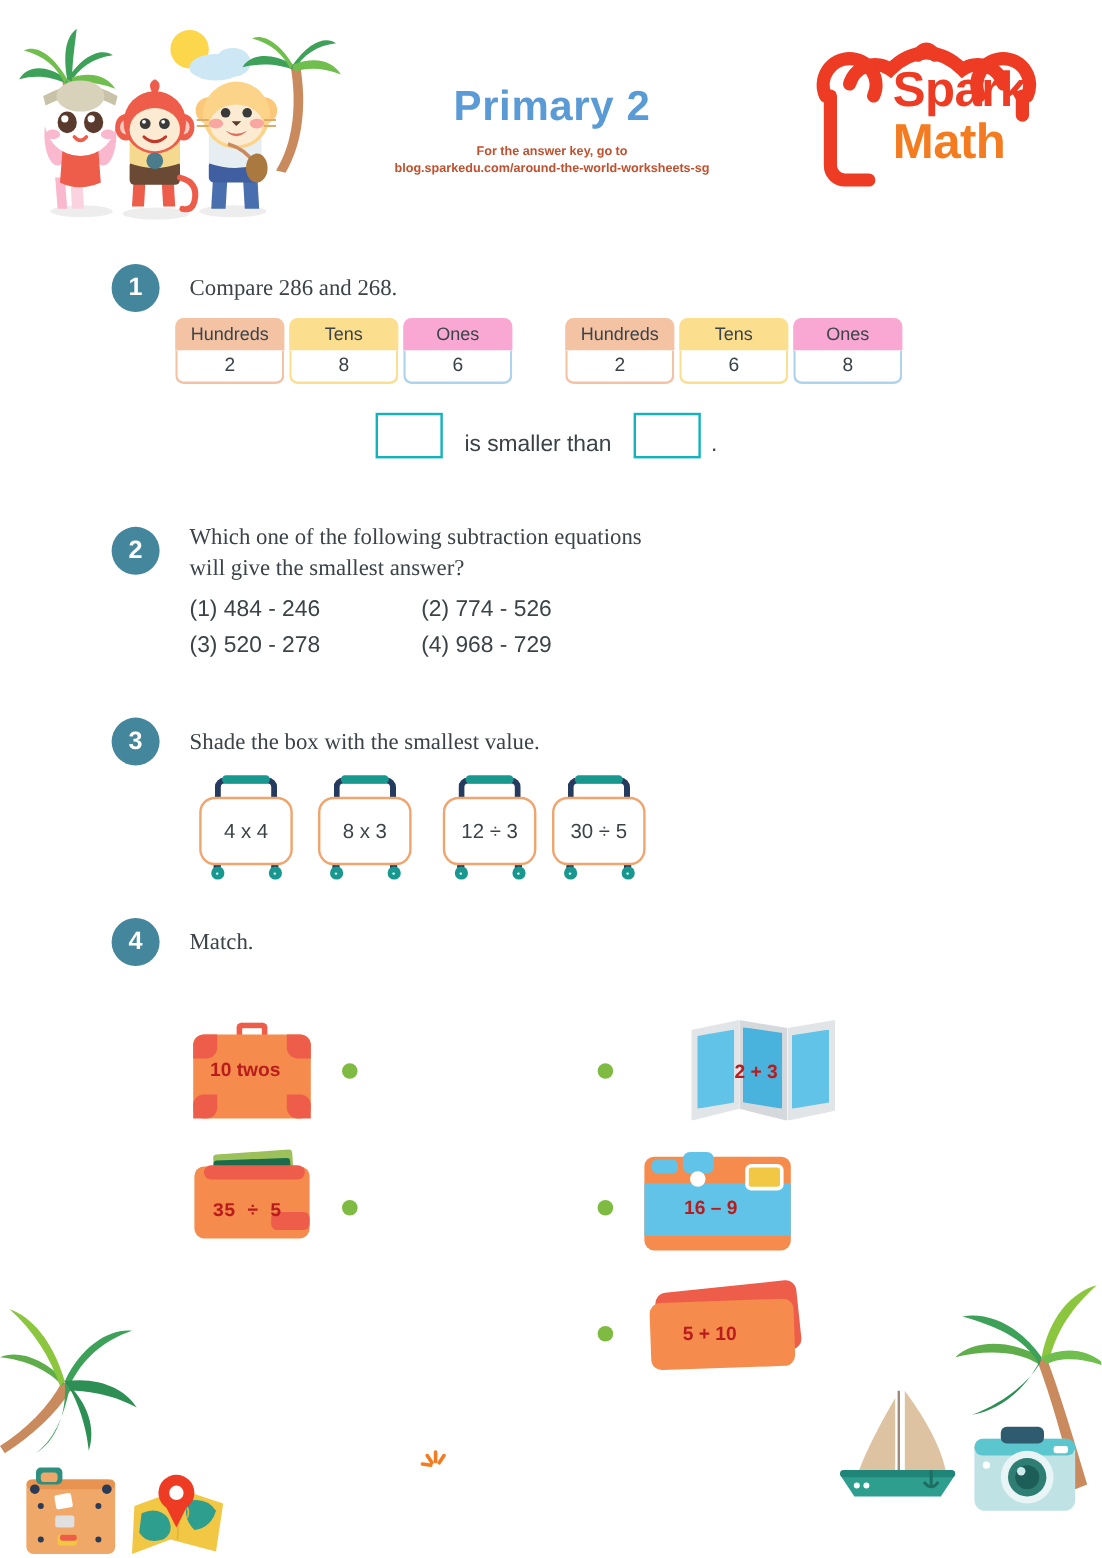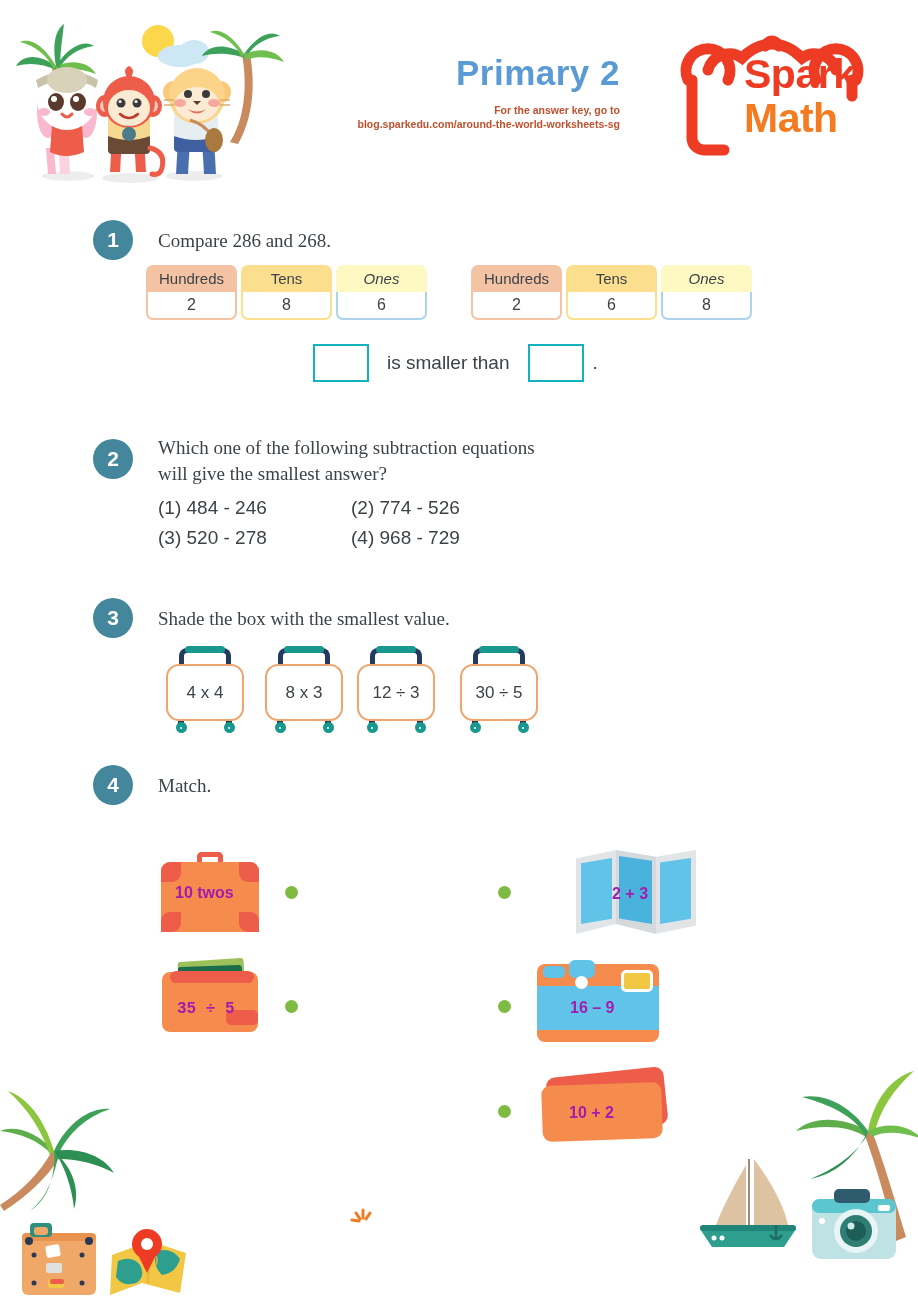--- a/index.html
+++ b/index.html
@@ -9,21 +9,21 @@
     font-family: "Liberation Sans", sans-serif;
     position: relative;
     overflow: hidden;
     color: #333a3f;
   }
   .page { position: relative; width: 918px; height: 1298px; }
 
   
   .header { position: absolute; top: 0; left: 0; width: 918px; height: 200px; }
   .mascots { position: absolute; left: 8px; top: 8px; width: 300px; height: 190px; }
-  .title-block { position: absolute; left: 300px; top: 52px; width: 320px; text-align: right; }
+  .title-block { position: absolute; left: 300px; top: 68px; width: 320px; text-align: center; }
   .title-main {
     font-size: 35px; font-weight: bold; color: #5B9BD5; letter-spacing: 0.5px;
     line-height: 42px;
   }
   .title-sub {
     font-size: 19px; font-weight: bold; color: #5B9BD5; margin-top: 5px; line-height: 24px;
   }
   .title-note1 { font-size: 10.5px; font-weight: bold; color: #C1502E; margin-top: 9px; line-height: 14px; }
   .title-note2 { font-size: 10.5px; font-weight: bold; color: #C1502E; line-height: 14px; }
   .sparkmath-logo { position: absolute; left: 668px; top: 30px; width: 220px; height: 145px; }
@@ -48,21 +48,21 @@
   }
   .pv-val {
     height: 28px; background: #fff; border-left: 2px solid; border-right: 2px solid;
     border-bottom: 2px solid; border-radius: 0 0 7px 7px;
     font-size: 16px; display: flex; align-items: center; justify-content: center; color: #3c4348;
   }
   .c-hundreds .pv-head { background: #F3C3A4; }
   .c-hundreds .pv-val  { border-color: #F3C3A4; }
   .c-tens .pv-head { background: #FBDF8F; }
   .c-tens .pv-val  { border-color: #FBDF8F; }
-  .c-ones .pv-head { background: #fef9c3; font-style: italic; }
+  .c-ones .pv-head { background: #f9a8d4; }
   .c-ones .pv-val  { border-color: #AED3EC; }
   .pv-gap { width: 4px; }
 
   .ansrow { position: absolute; display: flex; align-items: center; }
   .ansbox { width: 56px; height: 38px; border: 2px solid #12B3BE; background: #fff; }
   .ansrow .mid { font-size: 19px; color: #3c4348; margin: 0 18px; }
   .ansrow .dot { font-size: 19px; color: #3c4348; margin-left: 9px; }
 
   
   .opts { position: absolute; font-size: 19px; color: #3c4348; }
@@ -95,21 +95,21 @@
     content: ""; position: absolute; left: 2.5px; top: 2.5px;
     width: 2px; height: 2px; background: #fff; border-radius: 50%;
   }
   .case-wheel.l { left: 9.5px; } .case-wheel.r { left: 57.5px; }
 
   
   .m-dot {
     position: absolute; width: 13px; height: 13px; border-radius: 50%; background: #7FBB42;
   }
   .item-label {
-    position: absolute; color: #a21caf; font-size: 16px; font-weight: bold;
+    position: absolute; color: #b91c1c; font-size: 16px; font-weight: bold;
     white-space: nowrap;
   }
 
   
   .sc-case { position: absolute; width: 98px; height: 80px; }
   .sc-handle {
     position: absolute; left: 36px; top: 0; width: 26px; height: 14px;
     border: 5px solid #EE5C4A; border-bottom: none; border-radius: 5px 5px 0 0;
   }
   .sc-body {
@@ -329,21 +329,21 @@
       <div class="pv-head">Tens</div>
       <div class="pv-val">6</div>
     </div>
     <div class="pv-gap"></div>
     <div class="pv-col c-ones">
       <div class="pv-head">Ones</div>
       <div class="pv-val">8</div>
     </div>
   </div>
 
-  <div class="ansrow" style="left:313px; top:344px;">
+  <div class="ansrow" style="left:313px; top:344px;align-items:flex-end;">
     <div class="ansbox"></div>
     <div class="mid">is smaller than</div>
     <div class="ansbox"></div>
     <div class="dot">.</div>
   </div>
 
   <div class="qnum" style="left:93px; top:439px;">2</div>
   <div class="qtext" style="left:158px; top:435px;">Which one of the following subtraction equations</div>
   <div class="qtext" style="left:158px; top:461px;">will give the smallest answer?</div>
 
@@ -372,21 +372,21 @@
   </div>
   <div class="case" style="left:265px; top:644px;">
     <div class="case-handle-post"></div>
     <div class="case-handle-top"></div>
     <div class="case-leg l"></div>
     <div class="case-leg r"></div>
     <div class="case-body">8 x 3</div>
     <div class="case-wheel l"></div>
     <div class="case-wheel r"></div>
   </div>
-  <div class="case" style="left:357px; top:644px;padding-left:44px;">
+  <div class="case" style="left:369px; top:644px;padding-left:44px;">
     <div class="case-handle-post"></div>
     <div class="case-handle-top"></div>
     <div class="case-leg l"></div>
     <div class="case-leg r"></div>
     <div class="case-body">12 ÷ 3</div>
     <div class="case-wheel l"></div>
     <div class="case-wheel r"></div>
   </div>
   <div class="case" style="left:460px; top:644px;">
     <div class="case-handle-post"></div>
@@ -442,21 +442,21 @@
     <div class="cm-btn1"></div>
     <div class="cm-btn2"></div>
     <div class="cm-dot"></div>
     <div class="cm-view"></div>
     <div class="item-label" style="left:33px; top:47px;">16 – 9</div>
   </div>
 
   <div class="tk" style="left:536px; top:1072px;">
     <div class="tk-back"></div>
     <div class="tk-front"></div>
-    <div class="item-label" style="left:33px; top:32px;">10 + 2</div>
+    <div class="item-label" style="left:33px; top:32px;">5 + 10</div>
   </div>
 
   <div class="decor" style="left:0px; top:1055px;">
     <svg width="230" height="243" viewBox="0 0 230 243">
       <g>
         <path d="M0 150 C22 136 40 118 52 96 L60 102 C46 124 26 142 4 156 Z" fill="#C98A5E"></path>
         <path d="M54 96 C36 76 14 70 0 76 C20 78 40 86 52 100 Z" fill="#5FAE4B"></path>
         <path d="M54 96 C44 62 26 42 8 36 C28 54 42 76 50 100 Z" fill="#8CC63F"></path>
         <path d="M54 96 C68 66 92 52 110 54 C86 62 68 78 58 100 Z" fill="#3DA15A"></path>
         <path d="M54 96 C82 92 104 102 114 118 C92 106 70 104 58 104 Z" fill="#2E8F55"></path>

